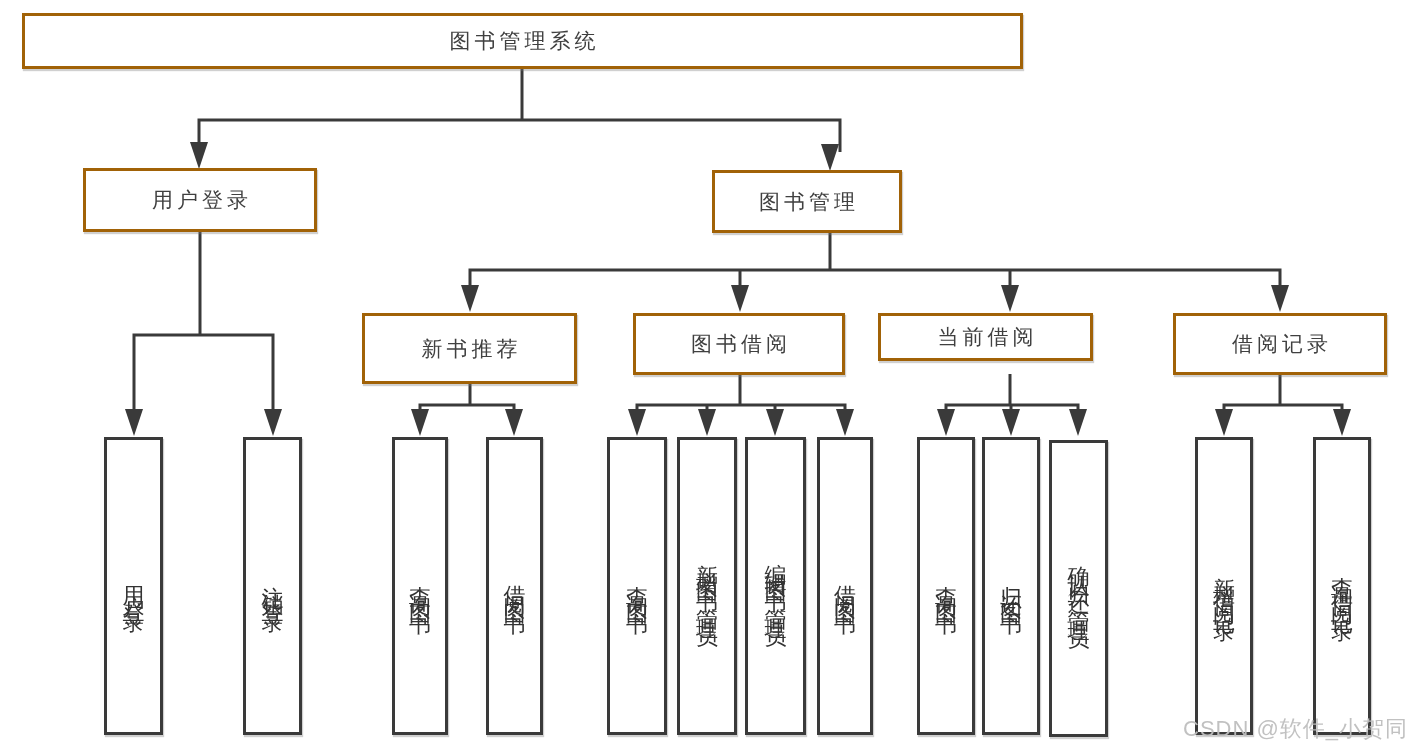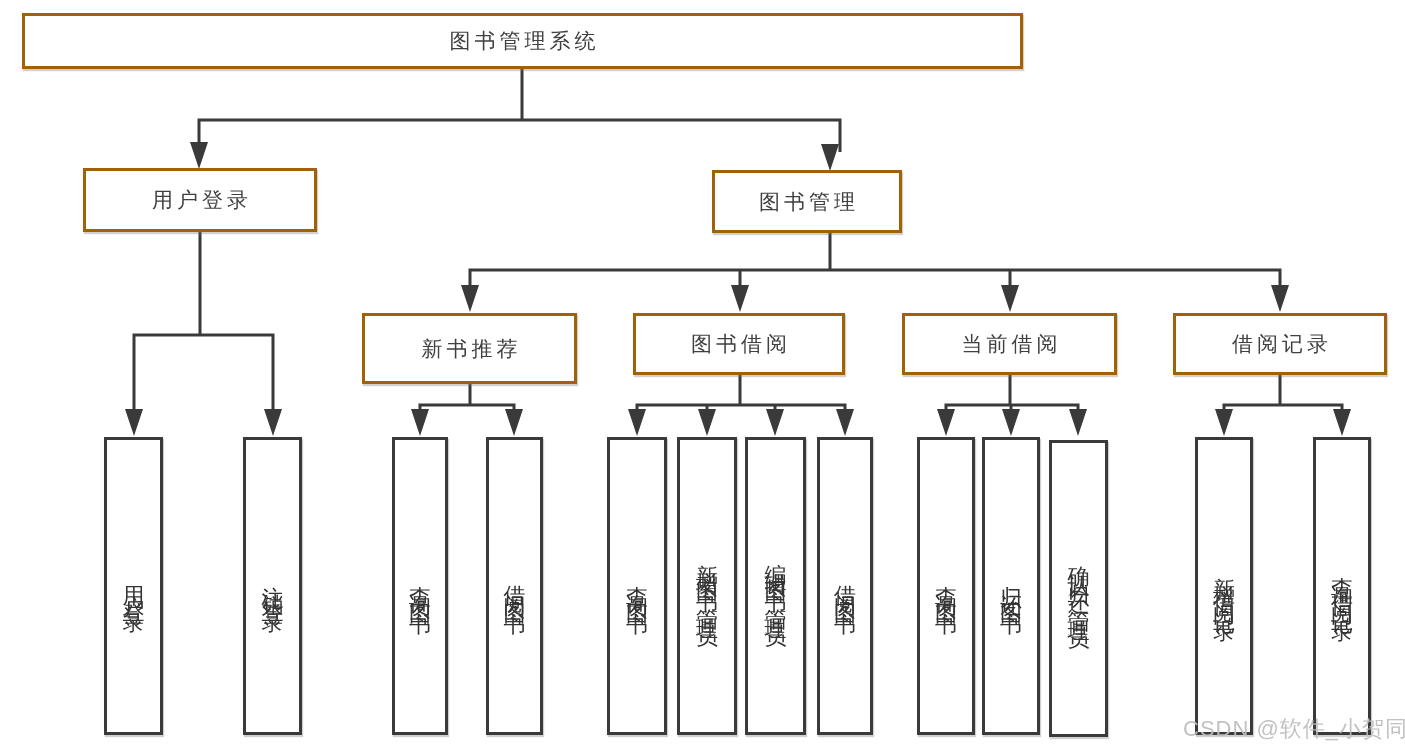--- a/index.html
+++ b/index.html
@@ -89,21 +89,21 @@
     <polygon points="1333,409 1351,409 1342,436" fill="#3a3a3a" stroke="none"></polygon>
   </svg>
 
   <div class="box" style="left:22px;top:13px;width:1001px;height:56px;">图书管理系统</div>
 
   <div class="box" style="left:83px;top:168px;width:234px;height:64px;">用户登录</div>
   <div class="box" style="left:712px;top:170px;width:190px;height:63px;">图书管理</div>
 
   <div class="box" style="left:362px;top:313px;width:215px;height:71px;">新书推荐</div>
   <div class="box" style="left:633px;top:313px;width:212px;height:62px;">图书借阅</div>
-  <div class="box" style="left:902px;top:313px;width:215px;height:62px;">当前借阅</div>
+  <div class="box" style="left:878px;top:313px;width:215px;height:48px;">当前借阅</div>
   <div class="box" style="left:1173px;top:313px;width:214px;height:62px;">借阅记录</div>
 
   <div class="vbox" style="left:104px;top:437px;width:59px;height:298px;">
     <span class="vtext">用户登录</span>
   </div>
   <div class="vbox" style="left:243px;top:437px;width:59px;height:298px;">
     <span class="vtext">注销登录</span>
   </div>
 
   <div class="vbox" style="left:392px;top:437px;width:56px;height:298px;">

